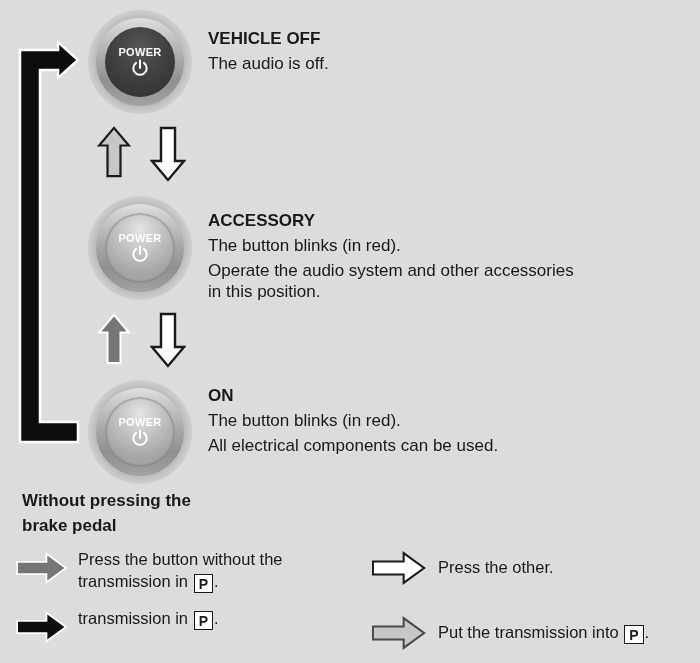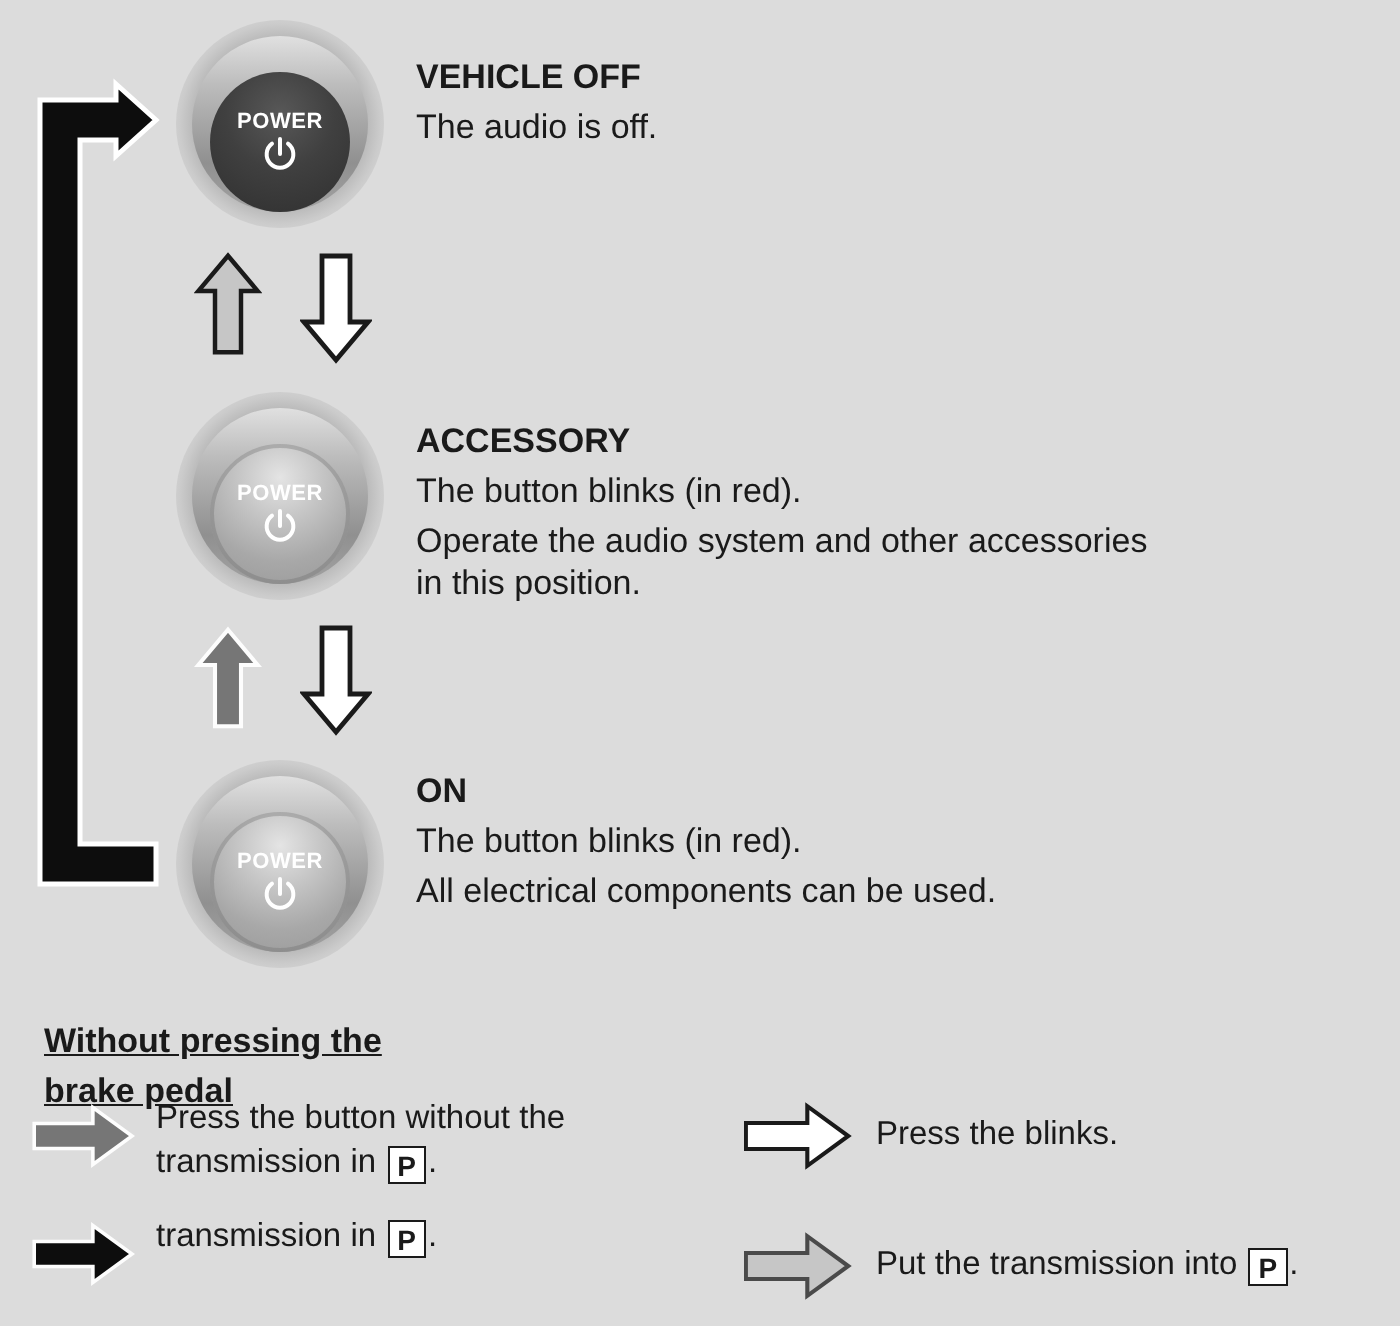--- a/index.html
+++ b/index.html
@@ -16,21 +16,21 @@
 
   
   .pwr-btn {
     width: 104px; height: 104px; border-radius: 50%;
     background: radial-gradient(circle, #8f8f8f 34%, #9c9c9c 44%, #b4b4b4 56%, #cbcbcb 68%, #d7d7d7 78%, #dcdcdc 88%);
     display: flex; align-items: center; justify-content: center;
   }
   .pwr-bezel {
     width: 88px; height: 88px; border-radius: 50%;
     background: linear-gradient(180deg, #e0e0e0 0%, #bcbcbc 28%, #909090 72%, #a2a2a2 100%);
-    display: flex; align-items: flex-end; justify-content: center;
+    display: flex; align-items: center; justify-content: center;
   }
   .pwr-center {
     width: 70px; height: 70px; border-radius: 50%;
     display: flex; flex-direction: column; align-items: center; justify-content: center;
   }
   .pwr-center.dark {
     background: radial-gradient(circle at 50% 30%, #585858 0%, #404040 45%, #2f2f2f 100%);
   }
   .pwr-center.gray {
     background: radial-gradient(circle at 50% 24%, #e4e4e4 0%, #c6c6c6 32%, #a8a8a8 66%, #989898 100%);
@@ -151,21 +151,21 @@
     <div>
         <div class="para">
           <div class="line">The button blinks (in red).</div>
         </div>
         <div class="para">
           <div class="line">All electrical components can be used.</div>
         </div>
       </div>
   </div>
 
-  <div class="abs note" style="left:22px; top:510px;text-decoration:underline;">
+  <div class="abs note" style="left:22px; top:490px;">
       <div class="para">
         <div class="line">Without pressing the</div>
       </div>
       <div class="para">
         <div class="line">brake pedal</div>
       </div>
     </div>
 
   <svg class="abs" style="left:16px; top:552px;" width="52" height="32" viewBox="0 0 58 36">
     <polygon points="1,11 34,11 34,2 56,18 34,34 34,25 1,25" fill="#767676" stroke="#fdfdfd" stroke-width="2" stroke-linejoin="miter"></polygon>
@@ -179,21 +179,21 @@
     <polygon points="1,11 34,11 34,2 56,18 34,34 34,25 1,25" fill="#0d0d0d" stroke="#fdfdfd" stroke-width="2" stroke-linejoin="miter"></polygon>
   </svg>
   <div class="abs legend-text" style="left:78px; top:607px; width:270px;">
     <div><span>transmission in </span><span class="p-box">P</span><span>.</span></div>
   </div>
 
   <svg class="abs" style="left:372px; top:551px;" width="54" height="34" viewBox="0 0 58 36">
     <polygon points="1,11 34,11 34,2 56,18 34,34 34,25 1,25" fill="#ffffff" stroke="#1a1a1a" stroke-width="2.2" stroke-linejoin="miter"></polygon>
   </svg>
   <div class="abs legend-text" style="left:438px; top:556px; width:250px;">
-    <div>Press the blinks.</div>
+    <div>Press the other.</div>
   </div>
 
   <svg class="abs" style="left:372px; top:616px;" width="54" height="34" viewBox="0 0 58 36">
     <polygon points="1,11 34,11 34,2 56,18 34,34 34,25 1,25" fill="#c6c6c6" stroke="#4a4a4a" stroke-width="2.2" stroke-linejoin="miter"></polygon>
   </svg>
   <div class="abs legend-text" style="left:438px; top:621px; width:255px;">
     <div><span>Put the transmission into </span><span class="p-box">P</span><span>.</span></div>
   </div>
 
 </div>

